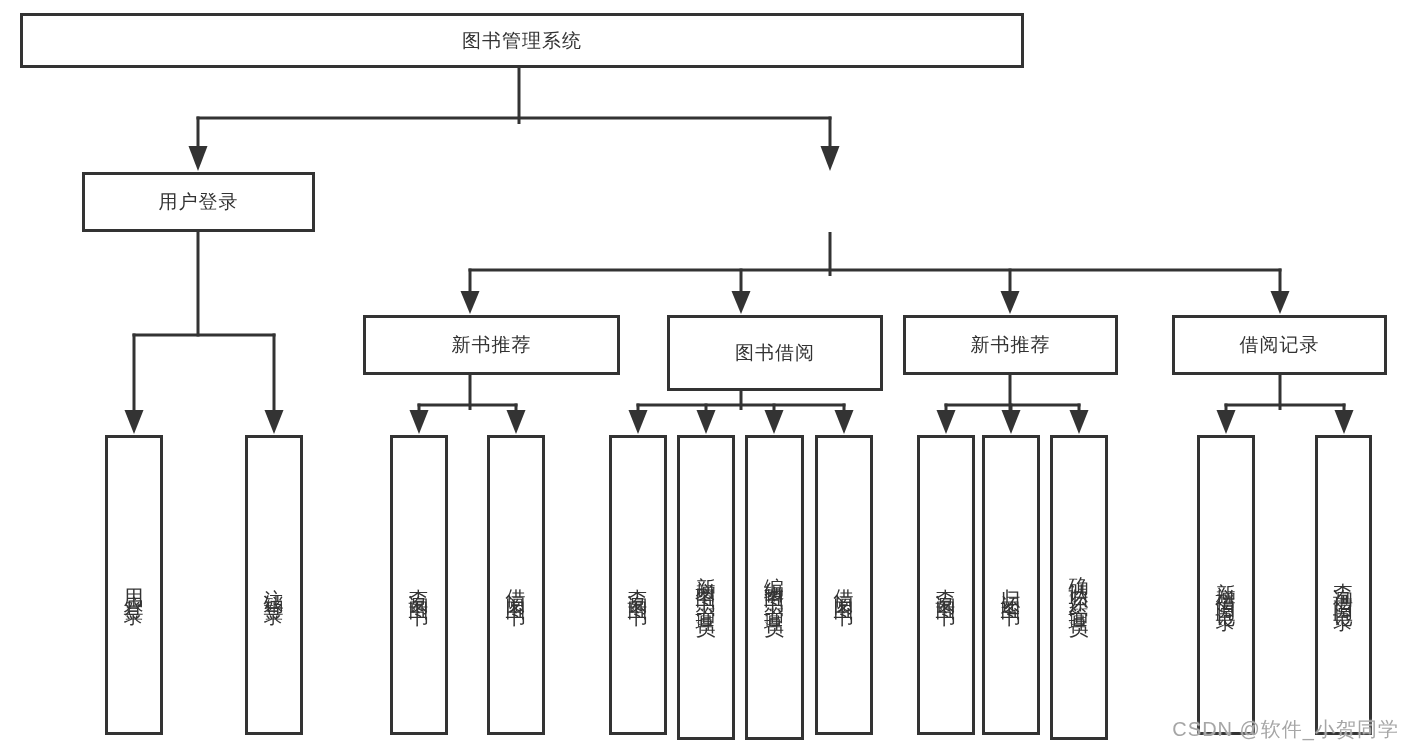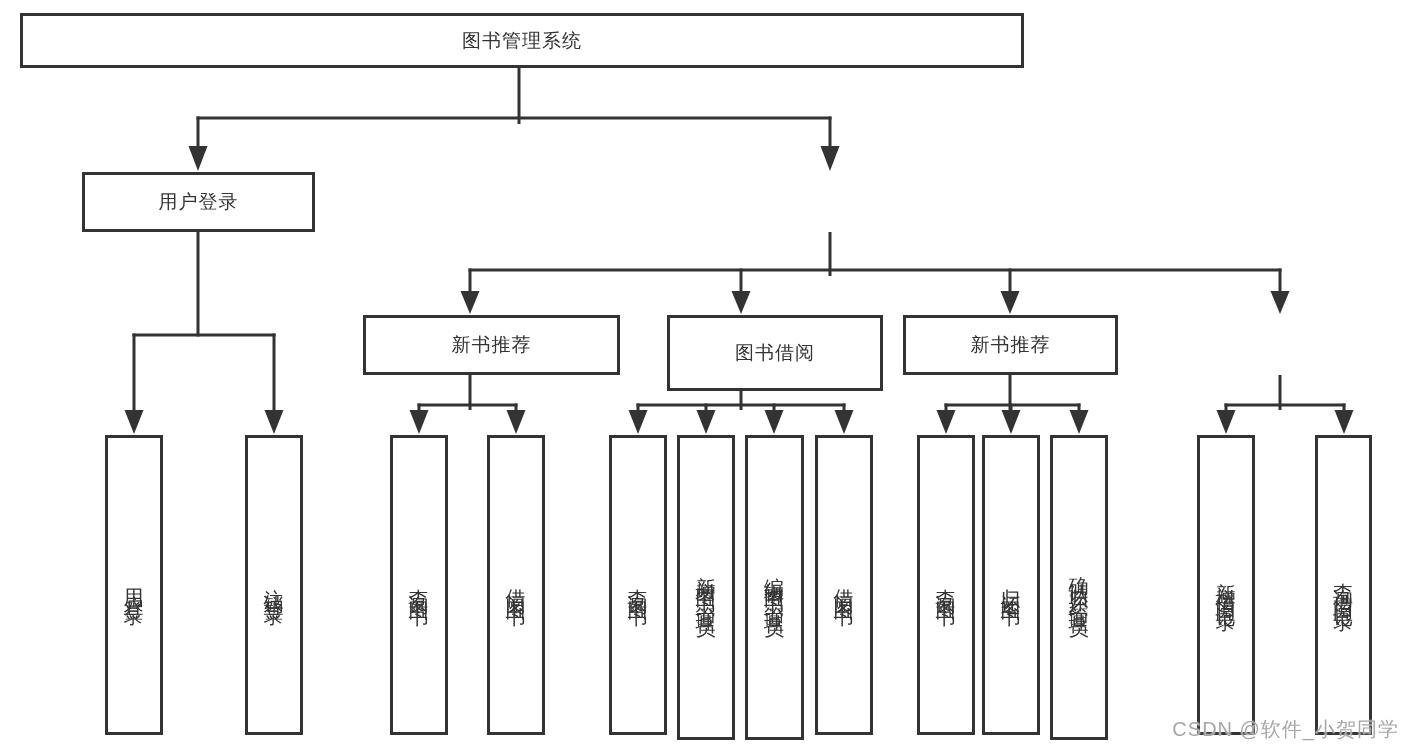--- a/index.html
+++ b/index.html
@@ -125,20 +125,21 @@
     </g>
   </svg>
 
   <div class="node h-node" style="left:20px; top:13px; width:1004px; height:55px;">图书管理系统</div>
 
   <div class="node h-node" style="left:82px; top:172px; width:233px; height:60px;">用户登录</div>
 
   <div class="node h-node" style="left:363px; top:315px; width:257px; height:60px;">新书推荐</div>
   <div class="node h-node" style="left:633px; top:315px; width:216px; height:76px;margin-left:34px;">图书借阅</div>
   <div class="node h-node" style="left:903px; top:315px; width:215px; height:60px;">新书推荐</div>
+  <div class="node h-node" style="left:1172px; top:315px; width:215px; height:60px;">借阅记录</div>
 
   <div class="node v-node" style="left:105px; top:435px; width:58px; height:300px;">用户登录</div>
   <div class="node v-node" style="left:245px; top:435px; width:58px; height:300px;">注销登录</div>
 
   <div class="node v-node" style="left:390px; top:435px; width:58px; height:300px;">查询图书</div>
   <div class="node v-node" style="left:487px; top:435px; width:58px; height:300px;">借阅图书</div>
 
   <div class="node v-node" style="left:609px; top:435px; width:58px; height:300px;">查询图书</div>
   <div class="node v-node" style="left:677px; top:435px; width:58px; height:305px;">新增图书（管理员）</div>
   <div class="node v-node" style="left:745px; top:435px; width:59px; height:305px;">编辑图书（管理员）</div>

